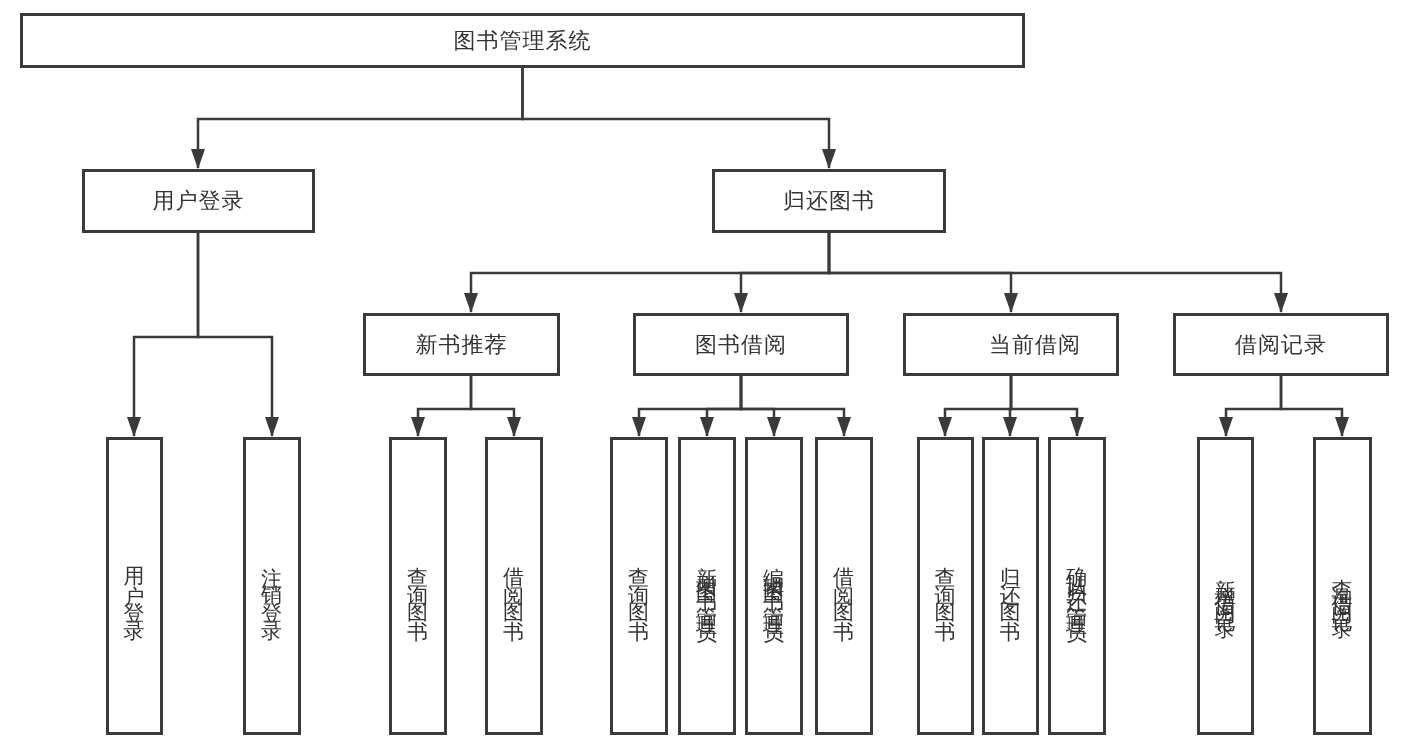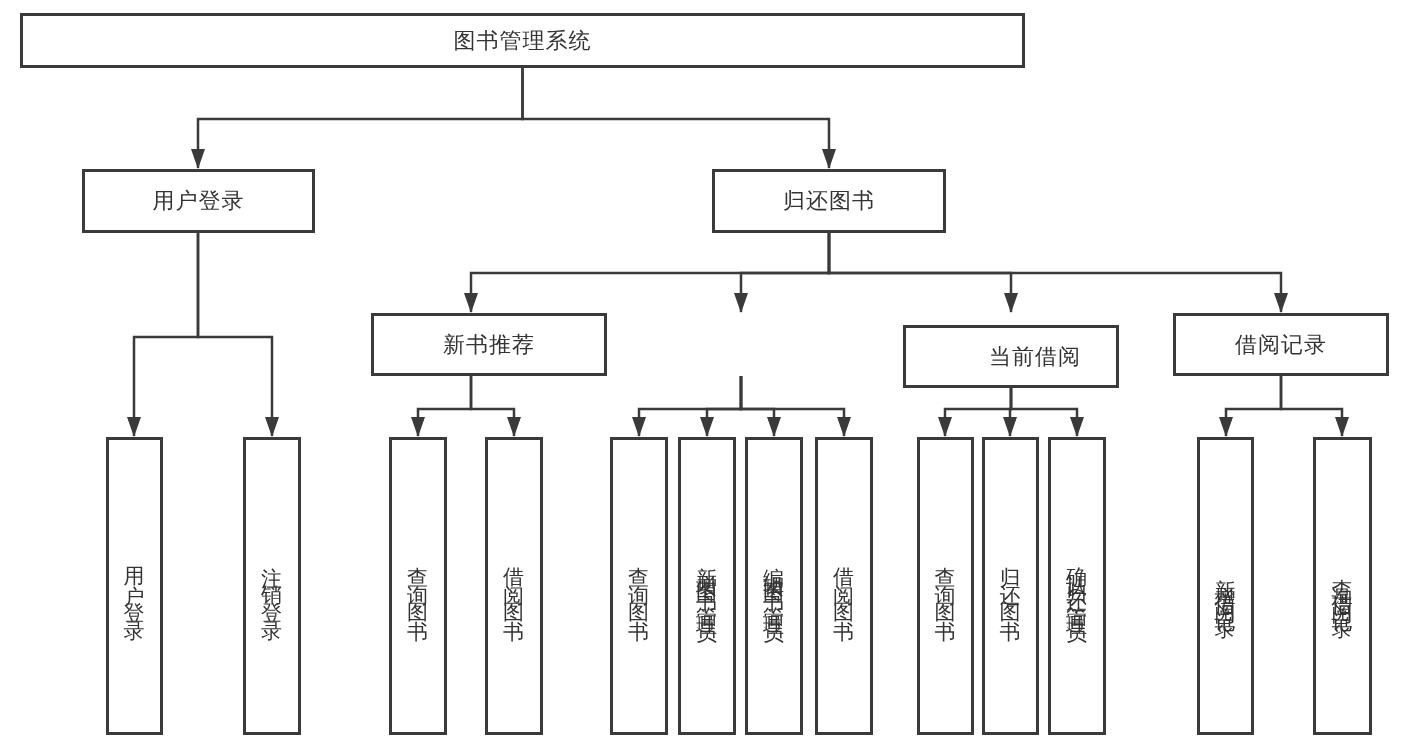--- a/index.html
+++ b/index.html
@@ -18,23 +18,23 @@
     writing-mode:vertical-rl;text-orientation:mixed;line-height:1;
     font-size:21px;letter-spacing:8px;white-space:nowrap;
   }
   .vtext.sparse{letter-spacing:18px;}
   
   .b-root{left:20px;top:13px;width:1005px;height:55px;}
   
   .b-userlogin{left:82px;top:169px;width:233px;height:64px;}
   .b-bookmgmt{left:712px;top:169px;width:234px;height:64px;}
   
-  .b-newbooks{left:363px;top:313px;width:236px;height:63px;margin-left:8px;}
+  .b-newbooks{left:363px;top:313px;width:197px;height:63px;}
   .b-bookborrow{left:633px;top:313px;width:216px;height:63px;}
-  .b-current{left:903px;top:325px;width:216px;height:63px;padding-left:48px;}
+  .b-current{left:903px;top:313px;width:216px;height:63px;padding-left:48px;}
   .b-records{left:1173px;top:313px;width:216px;height:63px;}
   
   .tall{top:437px;height:298px;}
   .b-ul-login{left:106px;width:57px;}
   .b-ul-logout{left:243px;width:58px;}
   .b-nb-query{left:389px;width:58px;}
   .b-nb-borrow{left:485px;width:58px;}
   .b-bb-query{left:610px;width:58px;}
   .b-bb-add{left:678px;width:58px;}
   .b-bb-edit{left:745px;width:58px;}
@@ -89,20 +89,21 @@
       <path d="M1281,376 V409 H1342 V436" marker-end="url(#arrow)"></path>
     </g>
   </svg>
 
   <div class="box hbox b-root">图书管理系统</div>
 
   <div class="box hbox b-userlogin">用户登录</div>
   <div class="box hbox b-bookmgmt">归还图书</div>
 
   <div class="box hbox b-newbooks">新书推荐</div>
+  <div class="box hbox b-bookborrow">图书借阅</div>
   <div class="box hbox b-current">当前借阅</div>
   <div class="box hbox b-records">借阅记录</div>
 
   <div class="box vbox tall b-ul-login">
     <span class="vtext sparse">用户登录</span>
   </div>
   <div class="box vbox tall b-ul-logout">
     <span class="vtext sparse">注销登录</span>
   </div>
 

